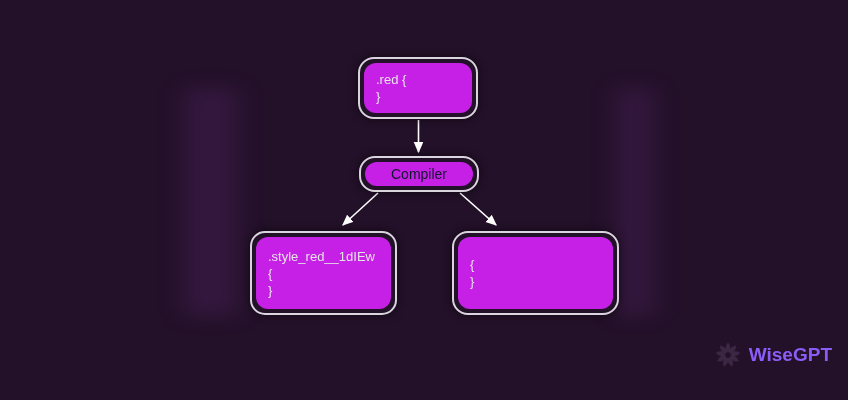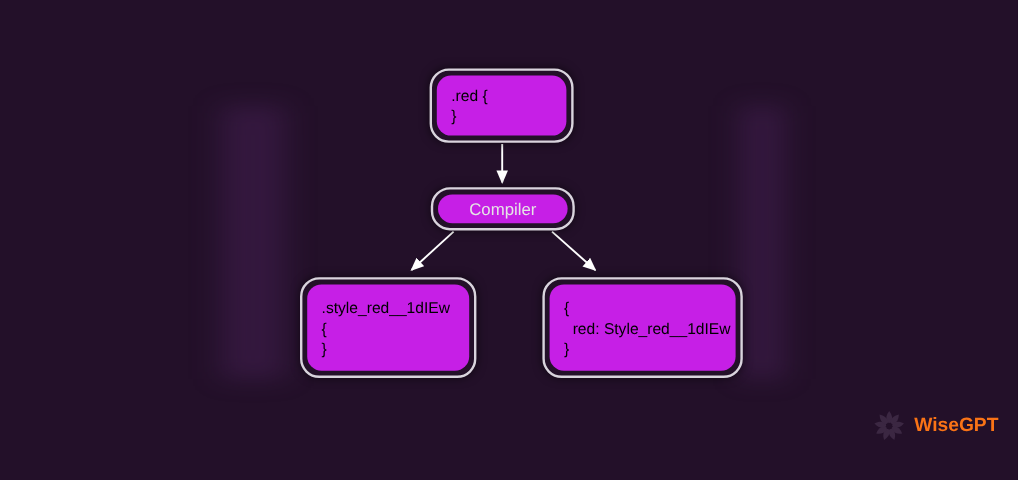--- a/index.html
+++ b/index.html
@@ -69,36 +69,36 @@
     font-size: 13px;
     line-height: 17px;
     white-space: pre;
   }
   .node-inner.center {
     align-items: center;
     justify-content: center;
     padding: 0;
   }
   .code-line {
-    color: #000000;
+    color: #e5e5e5;
     font-family: "Liberation Sans", sans-serif;
     font-size: 13px;
     line-height: 17px;
     white-space: pre;
   }
   .node-label {
-    color: #e5e5e5;
+    color: #0f172a;
     font-size: 14px;
     font-family: "Liberation Sans", sans-serif;
   }
 
   
   #node-source   { left: 358px; top: 57px;  width: 120px; height: 62px; }
   #node-compiler { left: 359px; top: 156px; width: 120px; height: 36px; }
-  #node-css      { left: 250px; top: 231px; width: 147px; height: 84px; }
+  #node-css      { left: 250px; top: 231px; width: 147px; height: 84px; border-radius: 15px; }
   #node-js       { left: 452px; top: 231px; width: 167px; height: 84px; }
 
   
   #connectors {
     position: absolute;
     left: 0;
     top: 0;
     width: 848px;
     height: 400px;
     pointer-events: none;
@@ -108,22 +108,22 @@
   #watermark {
     position: absolute;
     right: 16px;
     bottom: 30px;
     display: flex;
     align-items: center;
     gap: 6px;
     opacity: 1;
   }
   #watermark .logo-text {
-    color: #f97316;
-    font-size: 16px;
+    color: #8b5cf6;
+    font-size: 19px;
     font-weight: bold;
     letter-spacing: 0px;
     font-family: "Liberation Sans", sans-serif;
   }
 </style>
 </head>
 <body>
 
 <div id="canvas">
 
@@ -161,21 +161,20 @@
     <div class="node-inner">
       <div class="code-line">.style_red__1dIEw</div>
       <div class="code-line">{</div>
       <div class="code-line">}</div>
     </div>
   </div>
 
   <div class="node" id="node-js">
     <div class="node-inner">
       <div class="code-line">{</div>
-      <div class="code-line">  red: Style_red__1dIEw</div>
       <div class="code-line">}</div>
     </div>
   </div>
 
   <div id="watermark">
     <svg width="30" height="30" viewBox="0 0 30 30">
       <g fill="#3b2742" transform="translate(15,15)">
         <g>
             <path d="M0,-12.5 C2.4,-9.6 3.1,-6.4 1.8,-3.2 L0,-2.6 L-1.8,-3.2 C-3.1,-6.4 -2.4,-9.6 0,-12.5 Z"></path>
           </g>

